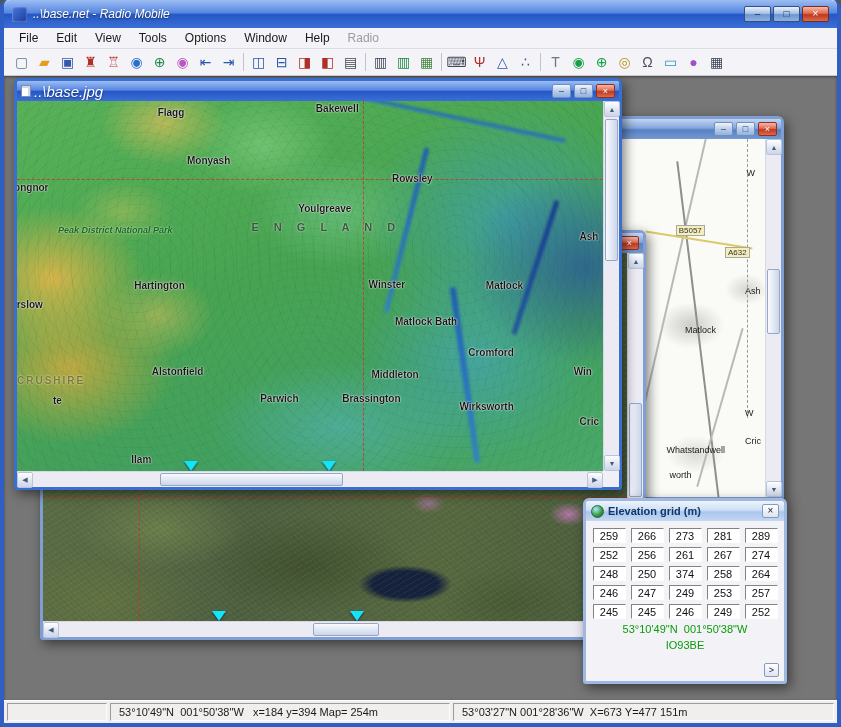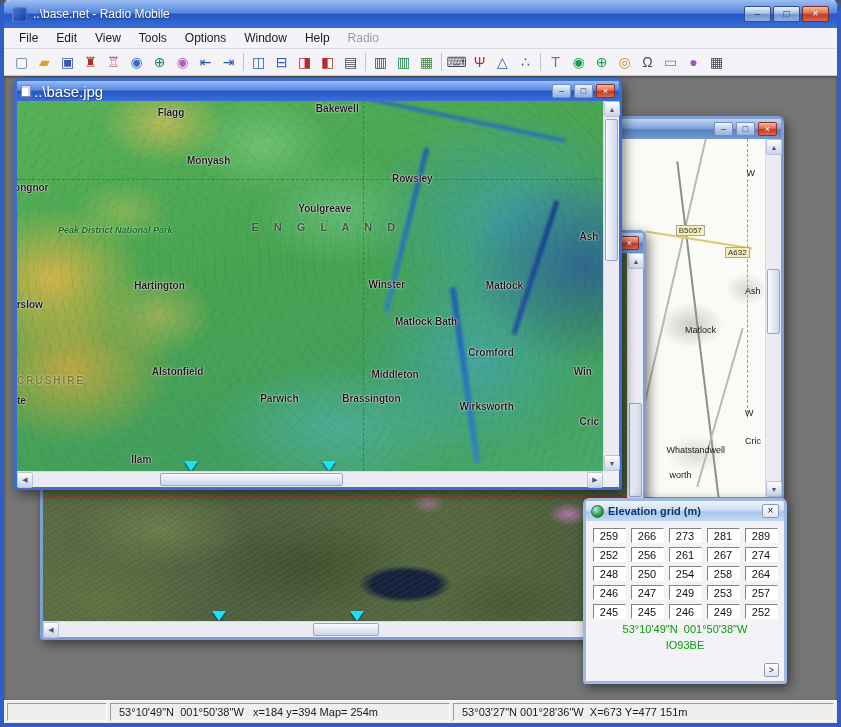--- a/index.html
+++ b/index.html
@@ -8,21 +8,21 @@
   button{font-family:inherit;cursor:default;}
 
   
   .app-window{position:absolute;inset:0;border:4px solid #2f5ec4;border-top:none;
     border-radius:8px 8px 4px 4px;display:flex;flex-direction:column;background:#f4f3f7;
     box-shadow:inset 0 0 0 1px rgba(255,255,255,.3);}
   .titlebar{flex:0 0 28px;display:flex;align-items:center;gap:6px;padding:0 8px;
     border-radius:6px 6px 0 0;
     background:linear-gradient(180deg,#9cbdf2 0%,#5787e2 45%,#2558c5 52%,#3b6fd6 100%);}
   .title-text{flex:1;font-size:12px;color:#fff;text-shadow:0 1px 2px rgba(0,0,0,.55);
-    white-space:nowrap;overflow:hidden;}
+    white-space:nowrap;overflow:hidden;font-style:italic;}
   .win-controls{display:flex;gap:2px;}
   .wbtn{width:27px;height:16px;border:1px solid #35507f;border-radius:2px;padding:0;
     font-size:10px;line-height:1;color:#fff;display:flex;align-items:center;justify-content:center;
     background:linear-gradient(180deg,#eaf1fb,#a9c2e8 45%,#6e95d0 55%,#8fb2e2);color:#17305e;}
   .wbtn.wclose{background:linear-gradient(180deg,#f6b9ab,#e06a4e 45%,#bc3a20 55%,#d96a4e);
     color:#fff;border-color:#7e2a16;}
 
   
   .menubar{flex:0 0 21px;display:flex;align-items:center;padding:0 6px;background:#f4f3f7;
     border-bottom:1px solid #dcdce4;}
@@ -340,21 +340,21 @@
             <span class="lbl place" style="left: 20%; top: 48.5%;">Hartington</span>
             <span class="lbl place" style="left: 60%; top: 48%;">Winster</span>
             <span class="lbl place" style="left: 80%; top: 48.5%;">Matlock</span>
             <span class="lbl place" style="left: -1%; top: 53.5%;">arslow</span>
             <span class="lbl place" style="left: 64.5%; top: 58%;">Matlock Bath</span>
             <span class="lbl place" style="left: 77%; top: 66.5%;">Cromford</span>
             <span class="lbl county" style="left: 0%; top: 72%;">CRUSHIRE</span>
             <span class="lbl place" style="left: 23%; top: 71.5%;">Alstonfield</span>
             <span class="lbl place" style="left: 60.5%; top: 72.5%;">Middleton</span>
             <span class="lbl place" style="left: 95%; top: 71.5%;">Win</span>
-            <span class="lbl place" style="left: 0%; top: 79.5%;">te</span>
+            <span class="lbl place" style="left: 0%; top: 79.5%; padding-left: 36px;">te</span>
             <span class="lbl place" style="left: 41.5%; top: 79%;">Parwich</span>
             <span class="lbl place" style="left: 55.5%; top: 79%;">Brassington</span>
             <span class="lbl place" style="left: 75.5%; top: 81%;">Wirksworth</span>
             <span class="lbl place" style="left: 96%; top: 85%;">Cric</span>
             <span class="lbl place" style="left: 19.5%; top: 95.5%;">Ilam</span>
           </div>
         <div class="vscroll">
           <button class="sbtn">▲</button>
           <span class="vtrack">
             <span class="vthumb" style="top:2px;height:42%;"></span>
@@ -385,21 +385,21 @@
             <span class="ecell">273</span>
             <span class="ecell">281</span>
             <span class="ecell">289</span>
             <span class="ecell">252</span>
             <span class="ecell">256</span>
             <span class="ecell">261</span>
             <span class="ecell">267</span>
             <span class="ecell">274</span>
             <span class="ecell">248</span>
             <span class="ecell">250</span>
-            <span class="ecell">254</span>
+            <span class="ecell">374</span>
             <span class="ecell">258</span>
             <span class="ecell">264</span>
             <span class="ecell">246</span>
             <span class="ecell">247</span>
             <span class="ecell">249</span>
             <span class="ecell">253</span>
             <span class="ecell">257</span>
             <span class="ecell">245</span>
             <span class="ecell">245</span>
             <span class="ecell">246</span>

